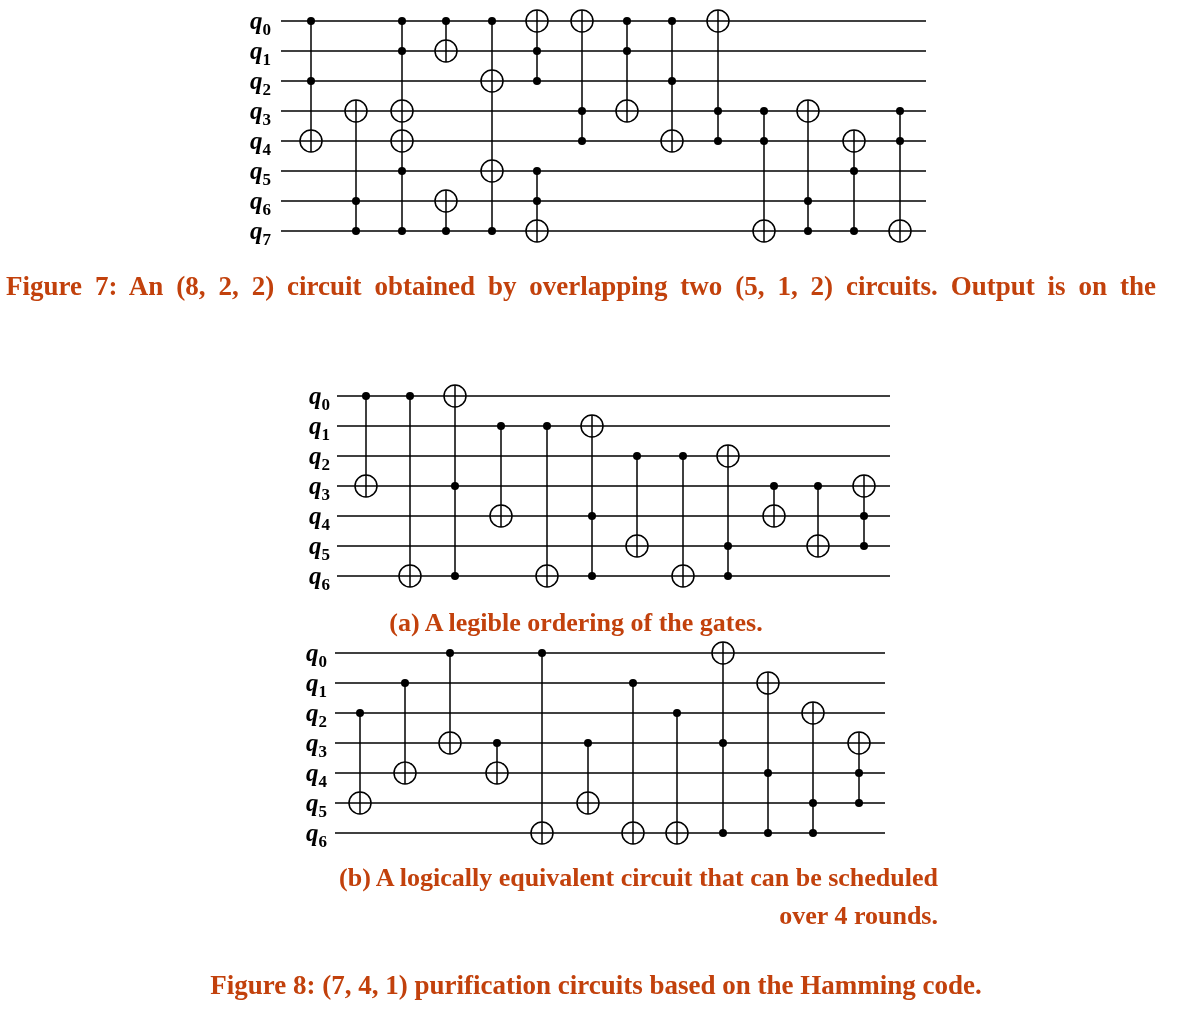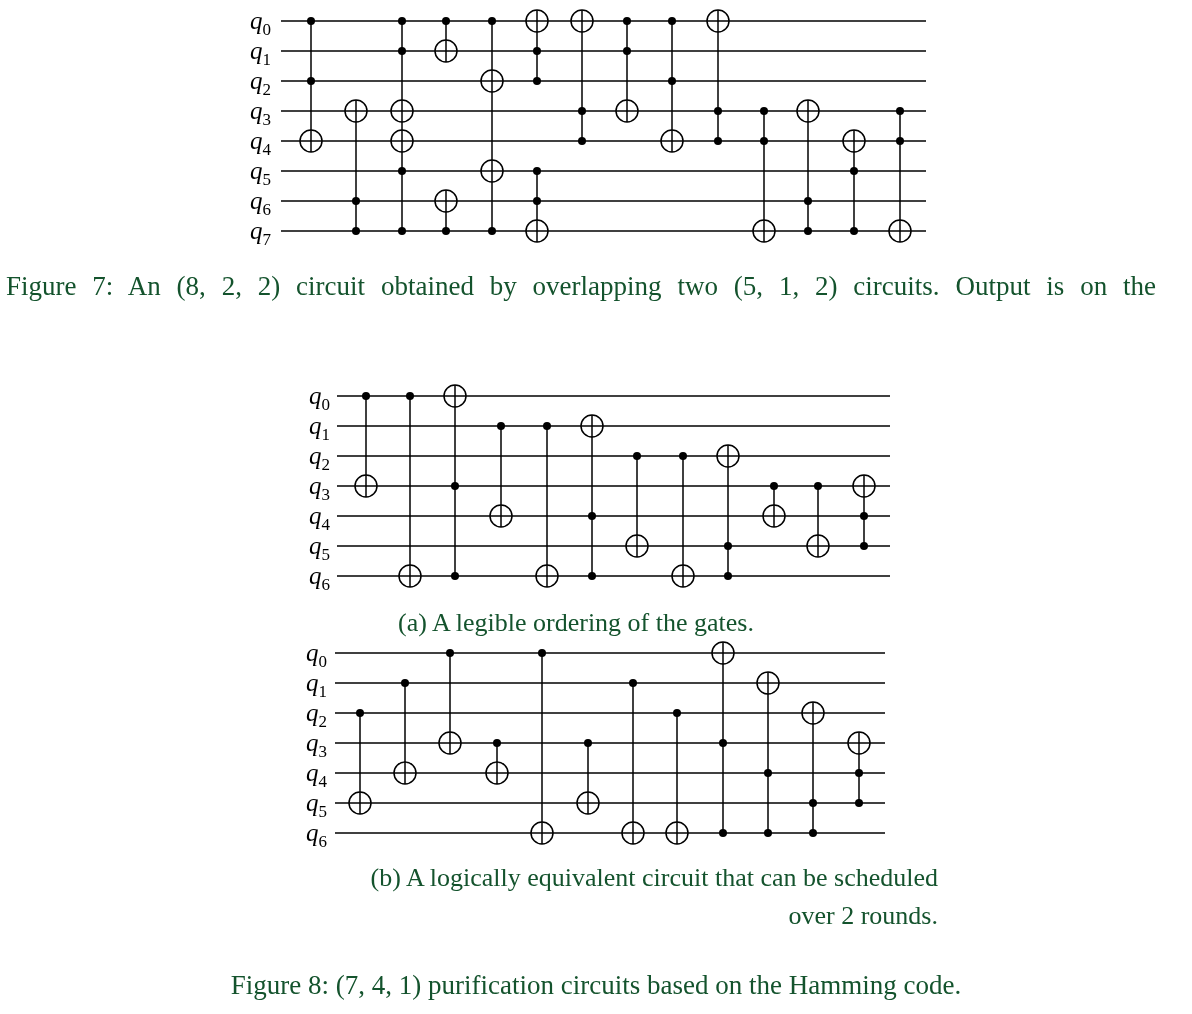--- a/index.html
+++ b/index.html
@@ -4,23 +4,23 @@
 <style>
   html, body { margin: 0; padding: 0; }
   body {
     width: 1192px; height: 1014px;
     background: #ffffff;
     position: relative;
     font-family: "Liberation Serif", serif;
     color: #000000;
     overflow: hidden;
   }
-  .page { position: absolute; inset: 0; }
+  .page { position: absolute; inset: 0; font-weight: bold; }
   svg.circuits { position: absolute; left: 0; top: 0; }
-  .cap { position: absolute; color: #14532d; }
+  .cap { position: absolute; color: #c2410c; }
   .fig7-cap {
     left: 6px; top: 266px; width: 1150px;
     font-size: 27px; line-height: 41px;
   }
   .fig7-cap .l1 { text-align: justify; text-align-last: justify; }
   .cap-a {
     left: 276px; top: 606px; width: 600px;
     font-size: 26px; line-height: 34px;
     text-align: center;
   }
@@ -316,18 +316,18 @@
     </svg>
 
   <div class="cap fig7-cap">
     <div class="l1">Figure 7: An (8, 2, 2) circuit obtained by overlapping two (5, 1, 2) circuits. Output is on the</div>
   </div>
 
   <div class="cap cap-a">(a) A legible ordering of the gates.</div>
 
   <div class="cap cap-b">
     <div>(b) A logically equivalent circuit that can be scheduled</div>
-    <div>over 2 rounds.</div>
+    <div>over 4 rounds.</div>
   </div>
 
   <div class="cap fig8-cap">Figure 8: (7, 4, 1) purification circuits based on the Hamming code.</div>
 
 </div>
 
 </body></html>

